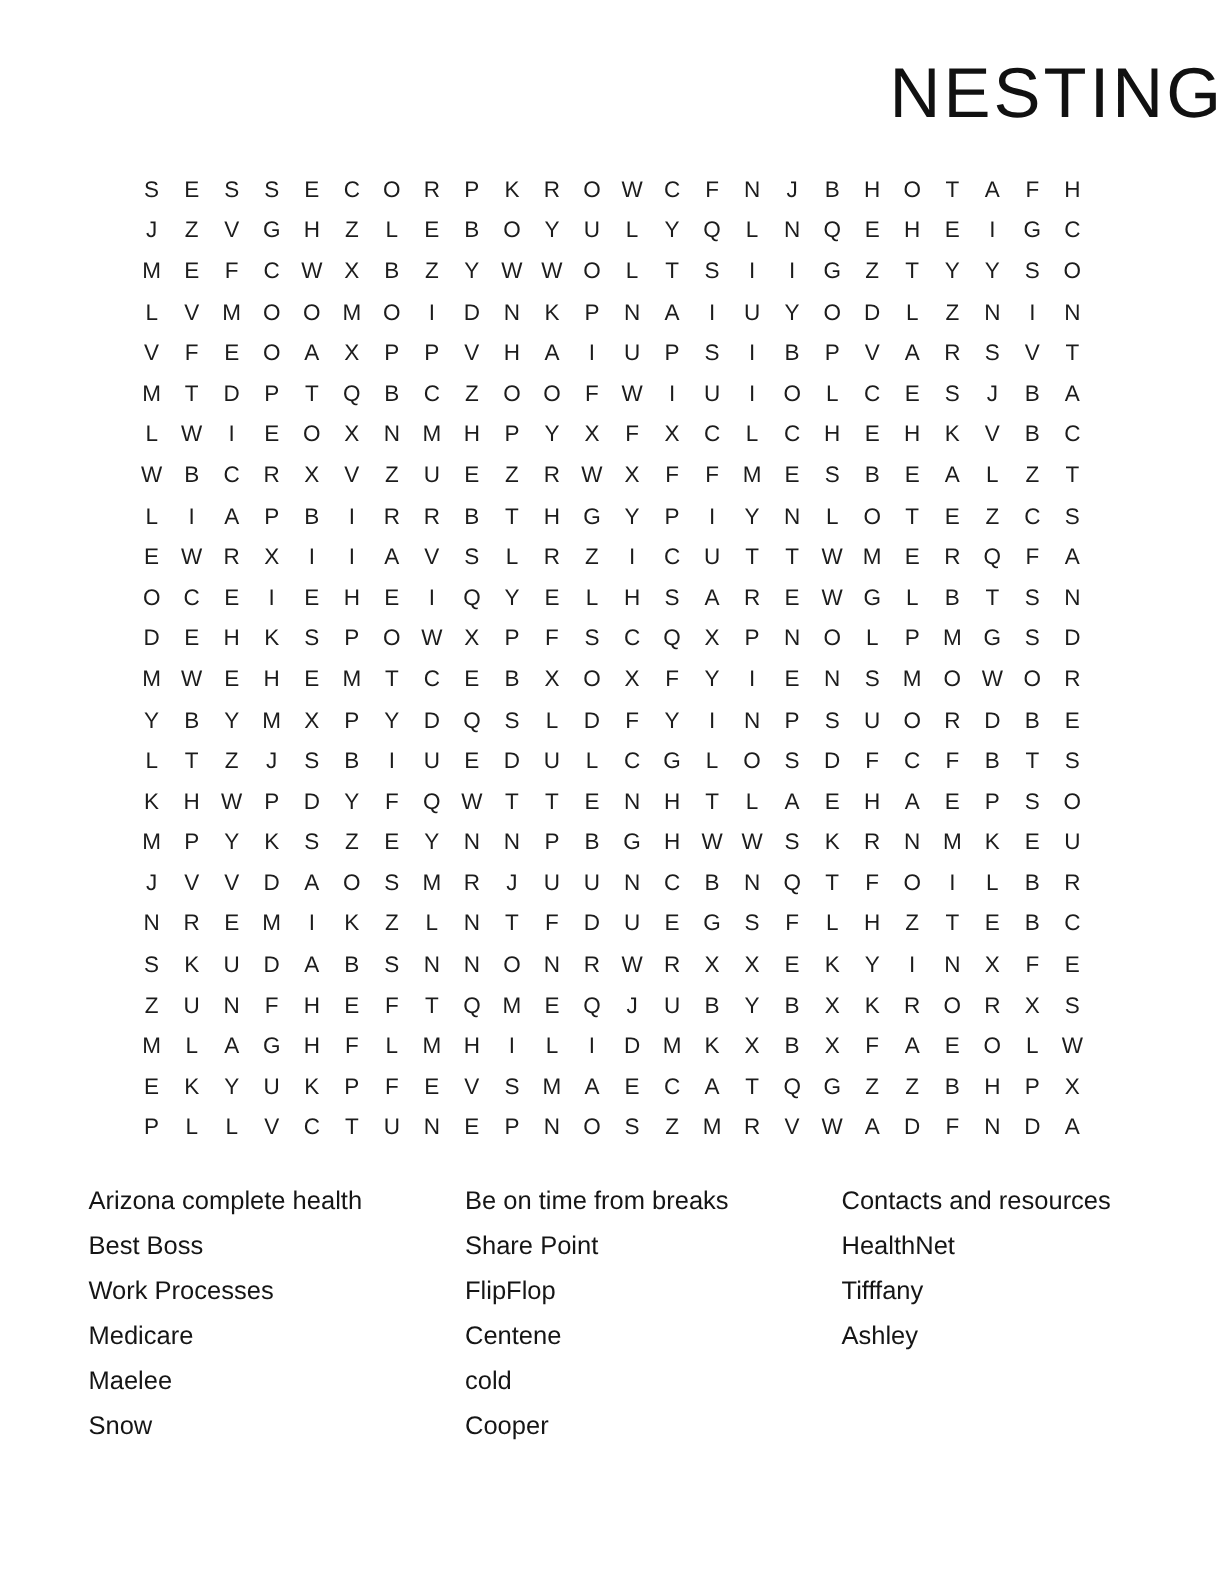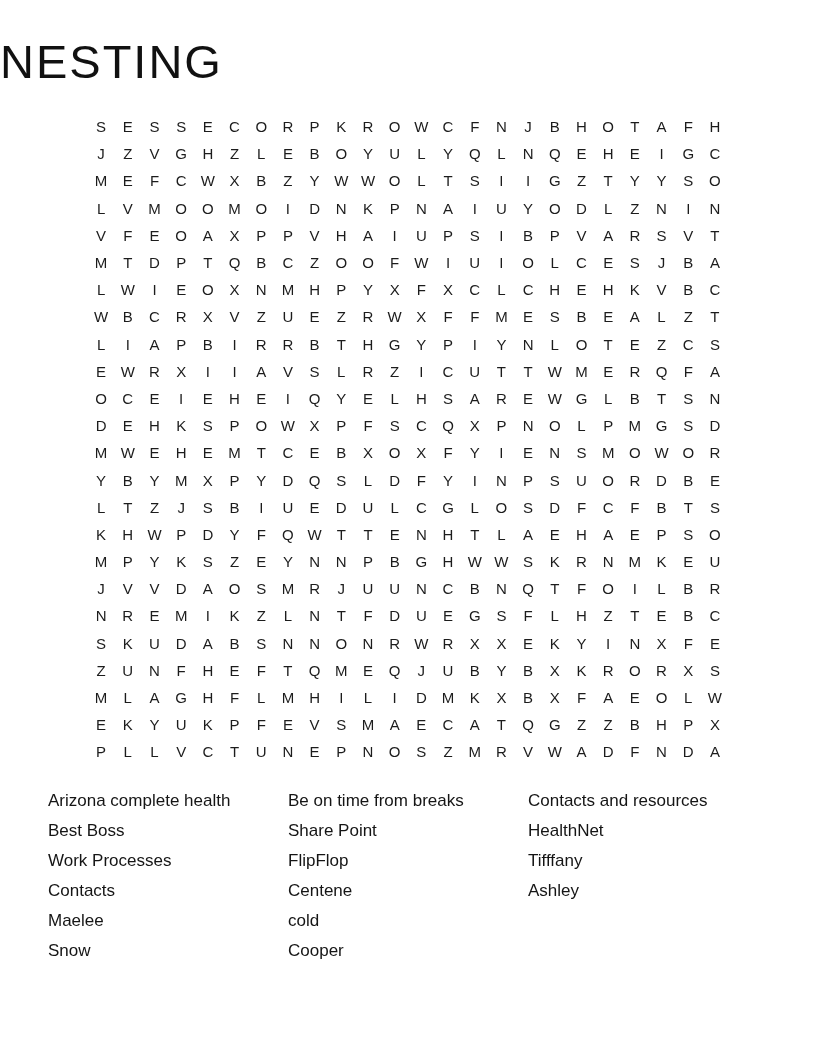--- a/index.html
+++ b/index.html
@@ -16,21 +16,21 @@
   }
   .page {
     position: relative;
     width: 816px;
     height: 1056px;
     background: #ffffff;
   }
   .title {
     margin: 0;
     padding-top: 34px;
-    text-align: left;
+    text-align: right;
     font-size: 47px;
     font-weight: 500;
     letter-spacing: 2px;
     color: #111111;
   }
   .grid {
     width: -moz-fit-content;
     width: fit-content;
     margin: 24px auto 0 auto;
   }
@@ -47,20 +47,21 @@
     font-size: 15px;
     font-weight: 500;
     color: #1c1c1c;
   }
   .words {
     display: flex;
     margin: 20px 0 0 48px;
   }
   .word-col {
     width: 240px;
+    margin-left: 11px;
   }
   .word-item {
     font-size: 17px;
     font-weight: 500;
     height: 30px;
     line-height: 30px;
     color: #151515;
     white-space: nowrap;
   }
 </style>
@@ -696,21 +697,21 @@
         <span class="grid-cell">D</span>
         <span class="grid-cell">A</span>
       </div>
     </div>
 
   <div class="words">
     <div class="word-col">
         <div class="word-item">Arizona complete health</div>
         <div class="word-item">Best Boss</div>
         <div class="word-item">Work Processes</div>
-        <div class="word-item">Contacts</div>
+        <div class="word-item">Medicare</div>
         <div class="word-item">Maelee</div>
         <div class="word-item">Snow</div>
       </div>
     <div class="word-col">
         <div class="word-item">Be on time from breaks</div>
         <div class="word-item">Share Point</div>
         <div class="word-item">FlipFlop</div>
         <div class="word-item">Centene</div>
         <div class="word-item">cold</div>
         <div class="word-item">Cooper</div>

